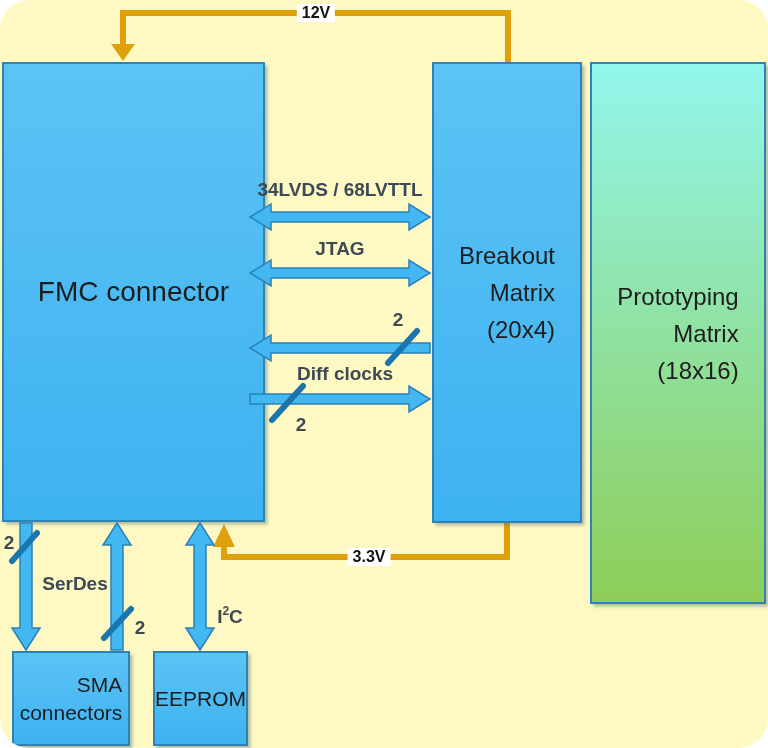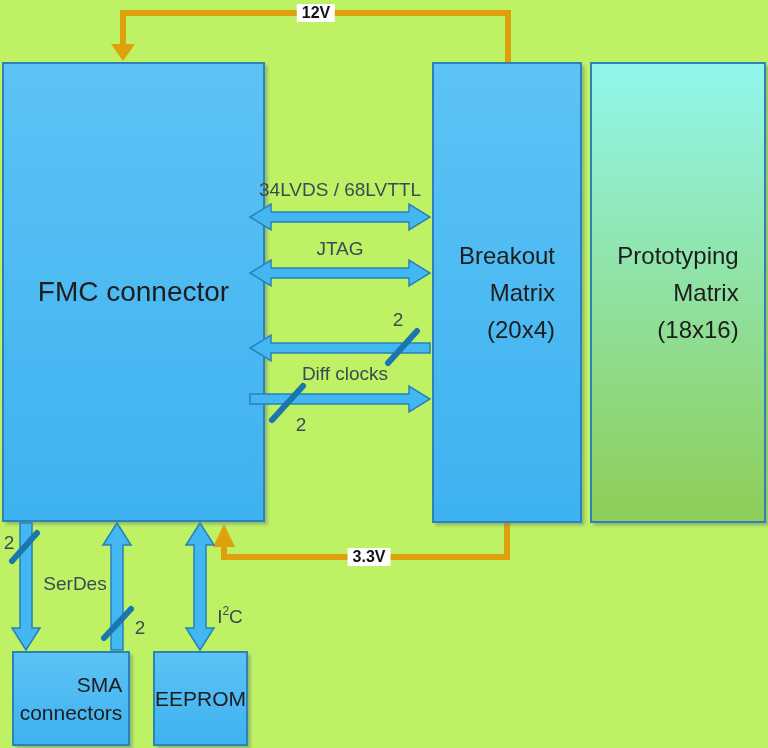--- a/index.html
+++ b/index.html
@@ -1,37 +1,38 @@
 <!DOCTYPE html>
 <html style="--box-blue: #3eb2f0; --box-blue-light: #5cc3f5; --box-border: #2d84b4; --green-top: #92f6ec; --green-bottom: #8ecd57; --arrow-fill: #42b7f2; --arrow-stroke: #2a80b9; --slash: #1b76ae; --orange: #dfa00d; --label: #3d4a55;"><head>
 <meta charset="utf-8">
 <style>
   html,body{margin:0;padding:0;background:#fff;}
   .stage{
-    position:relative;width:768px;height:748px;background:#bef264;overflow:hidden;
+    position:relative;width:768px;height:748px;background:#fef9c3;overflow:hidden;
     font-family:"Liberation Sans",sans-serif;
+    border-radius:29px;
   }
   .box{
     position:absolute;box-sizing:border-box;
     border:2px solid var(--box-border);
     background:linear-gradient(180deg,var(--box-blue-light) 0%,var(--box-blue) 100%);
     box-shadow:2.5px 2.5px 3px rgba(90,110,125,.45);
     display:flex;align-items:center;justify-content:center;
     text-align:right;color:#1d1d1d;
   }
   .box .lines span{display:block;}
   .green{
     background:linear-gradient(180deg,var(--green-top) 0%,var(--green-bottom) 100%);
   }
   .fmc-label{font-size:28px;}
   .matrix-label{font-size:24px;line-height:37px;}
   .small-box-label{font-size:21px;line-height:28px;}
   .lbl{
     position:absolute;transform:translate(-50%,-50%);
-    color:var(--label);font-size:19px;white-space:nowrap;
+    color:var(--label);font-size:19px;white-space:nowrap;font-weight:bold;
   }
   .pwr-lbl{
     position:absolute;transform:translate(-50%,-50%);
     color:#131313;font-weight:bold;font-size:16px;
     background:#fff;padding:0 5px;white-space:nowrap;z-index:5;
   }
   .i2c-sup{font-size:12px;vertical-align:super;}
   svg{position:absolute;overflow:visible;}
 </style>
 </head>
@@ -56,21 +57,21 @@
   </div>
 
   <div class="box" style="left:432px;top:62px;width:150px;height:461px;">
     <div class="lines matrix-label">
       <span>Breakout</span>
       <span>Matrix</span>
       <span>(20x4)</span>
     </div>
   </div>
 
-  <div class="box green" style="left:590px;top:62px;width:176px;height:461px;">
+  <div class="box green" style="left:590px;top:62px;width:176px;height:542px;">
     <div class="lines matrix-label">
       <span>Prototyping</span>
       <span>Matrix</span>
       <span>(18x16)</span>
     </div>
   </div>
 
   <div class="box" style="left:153px;top:651px;width:95px;height:95px;">
     <div class="small-box-label">EEPROM</div>
   </div>

